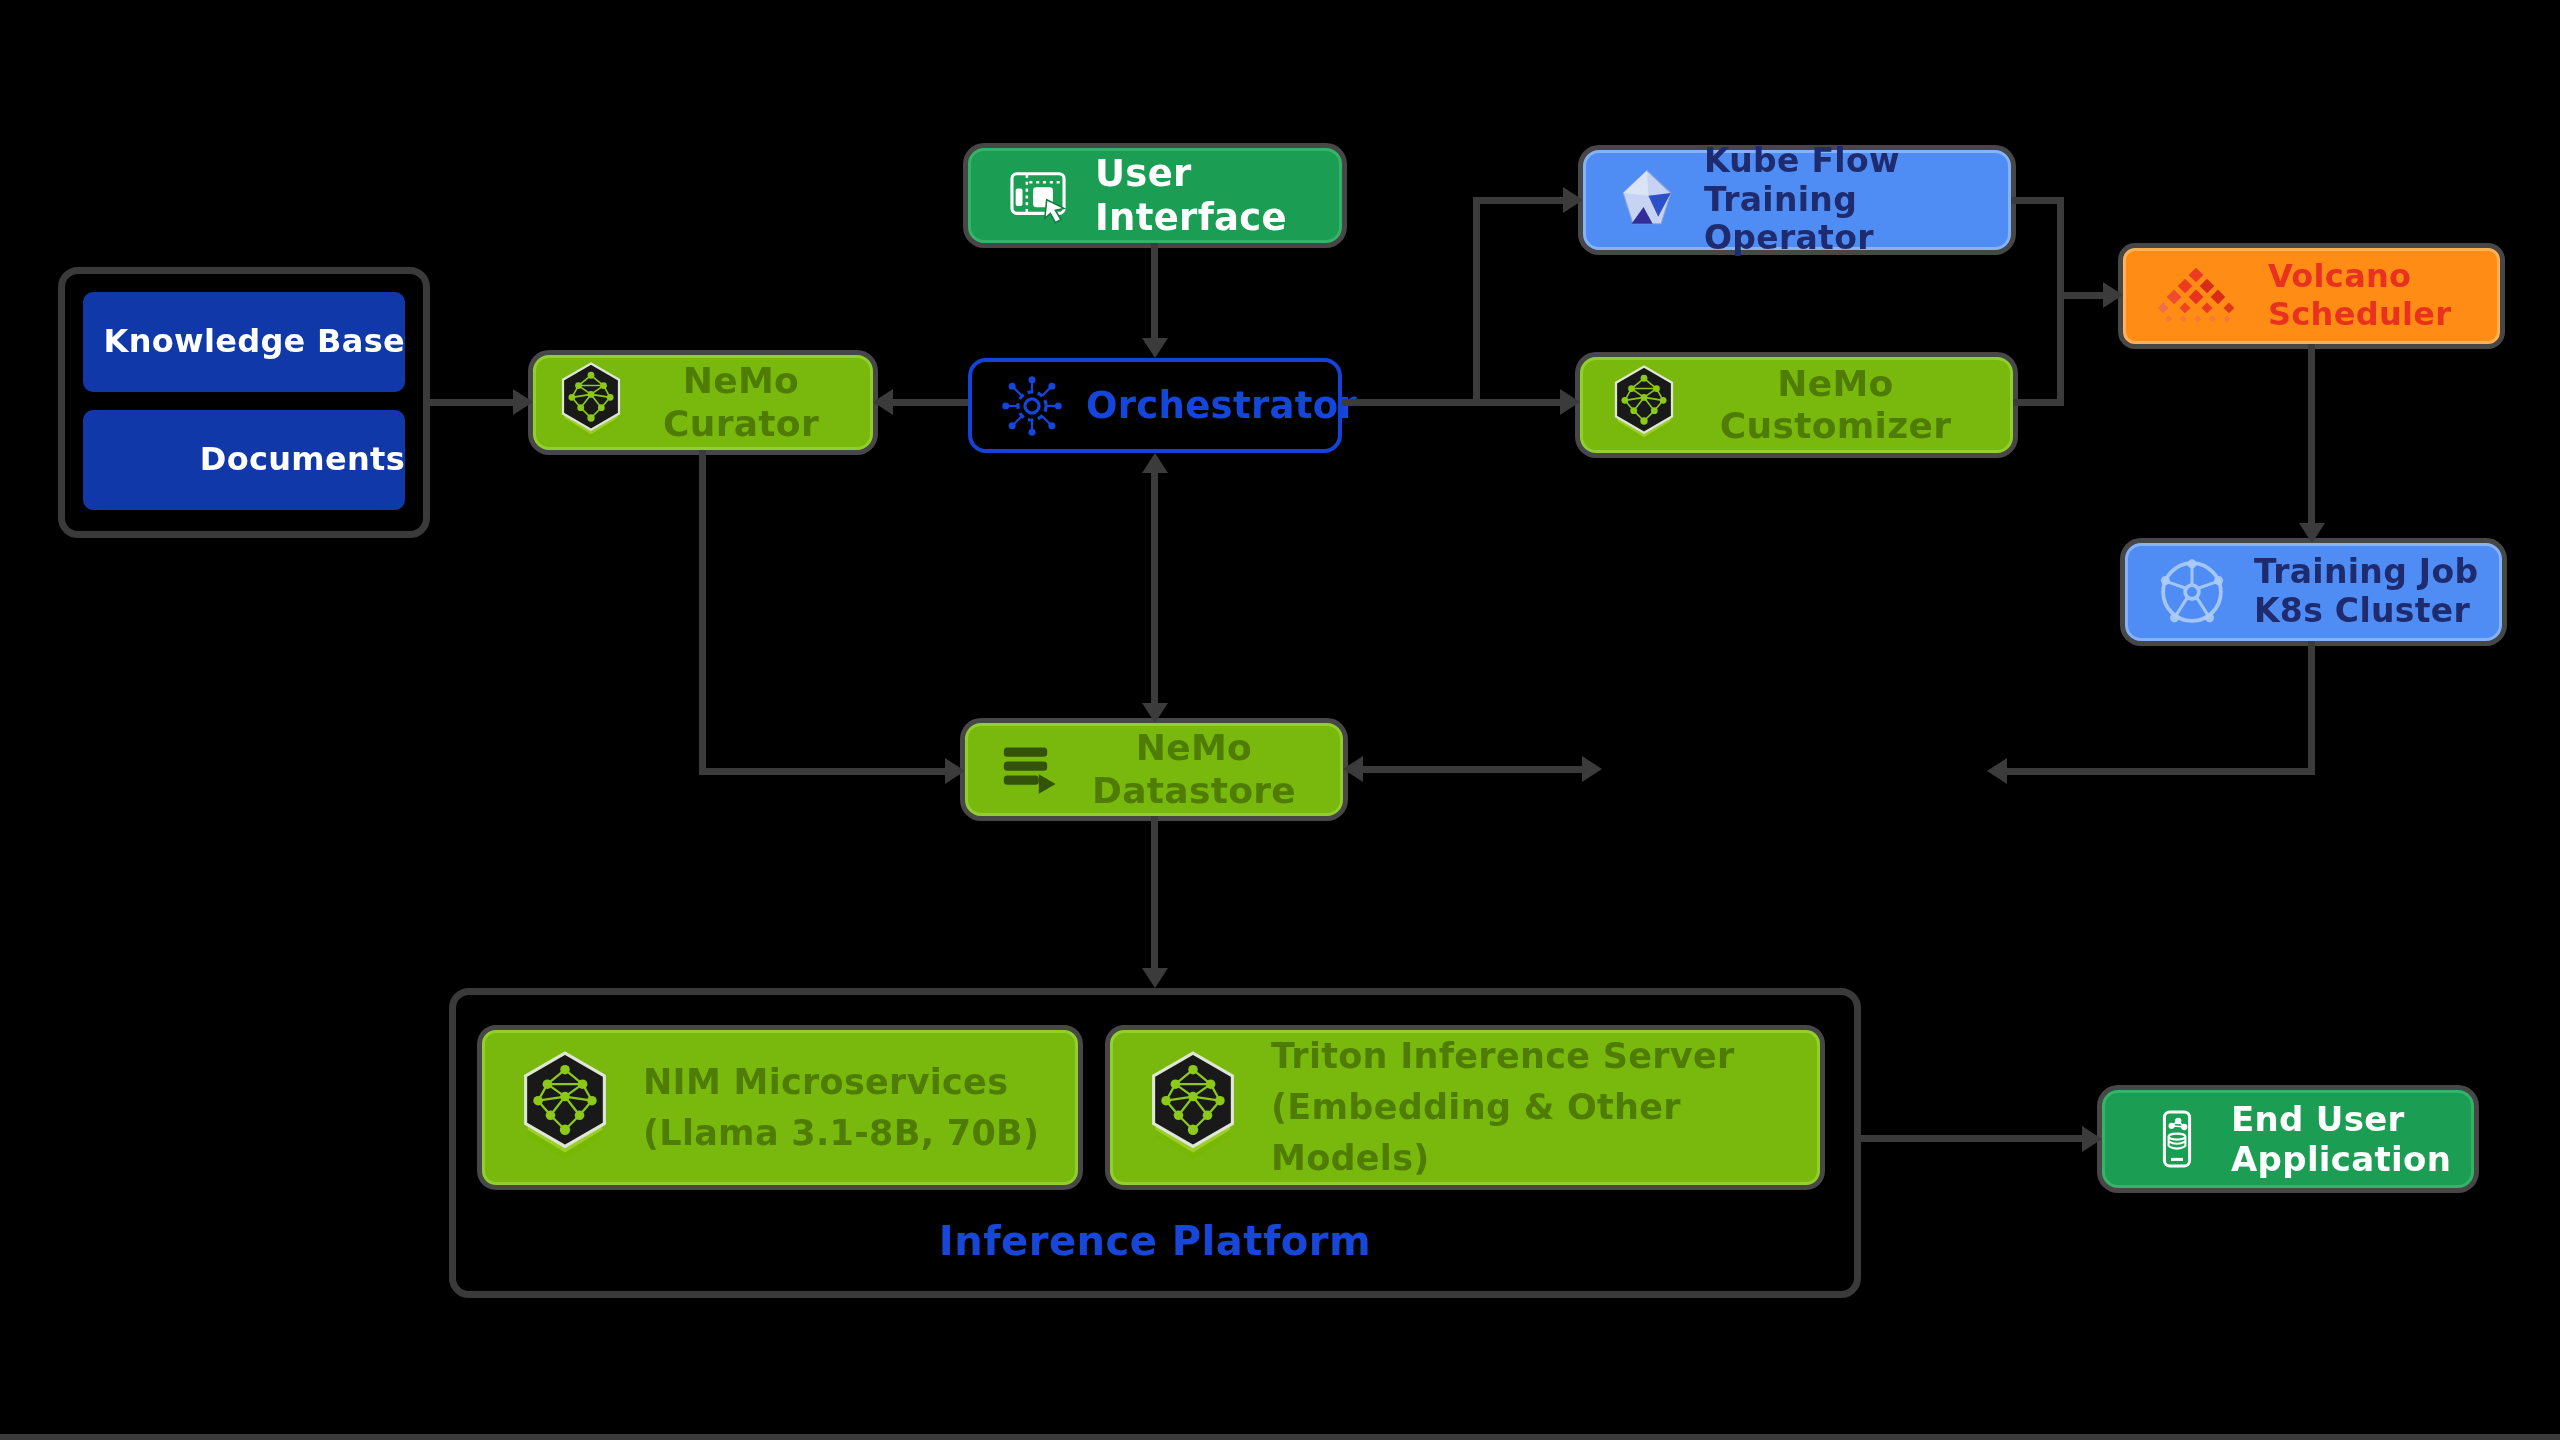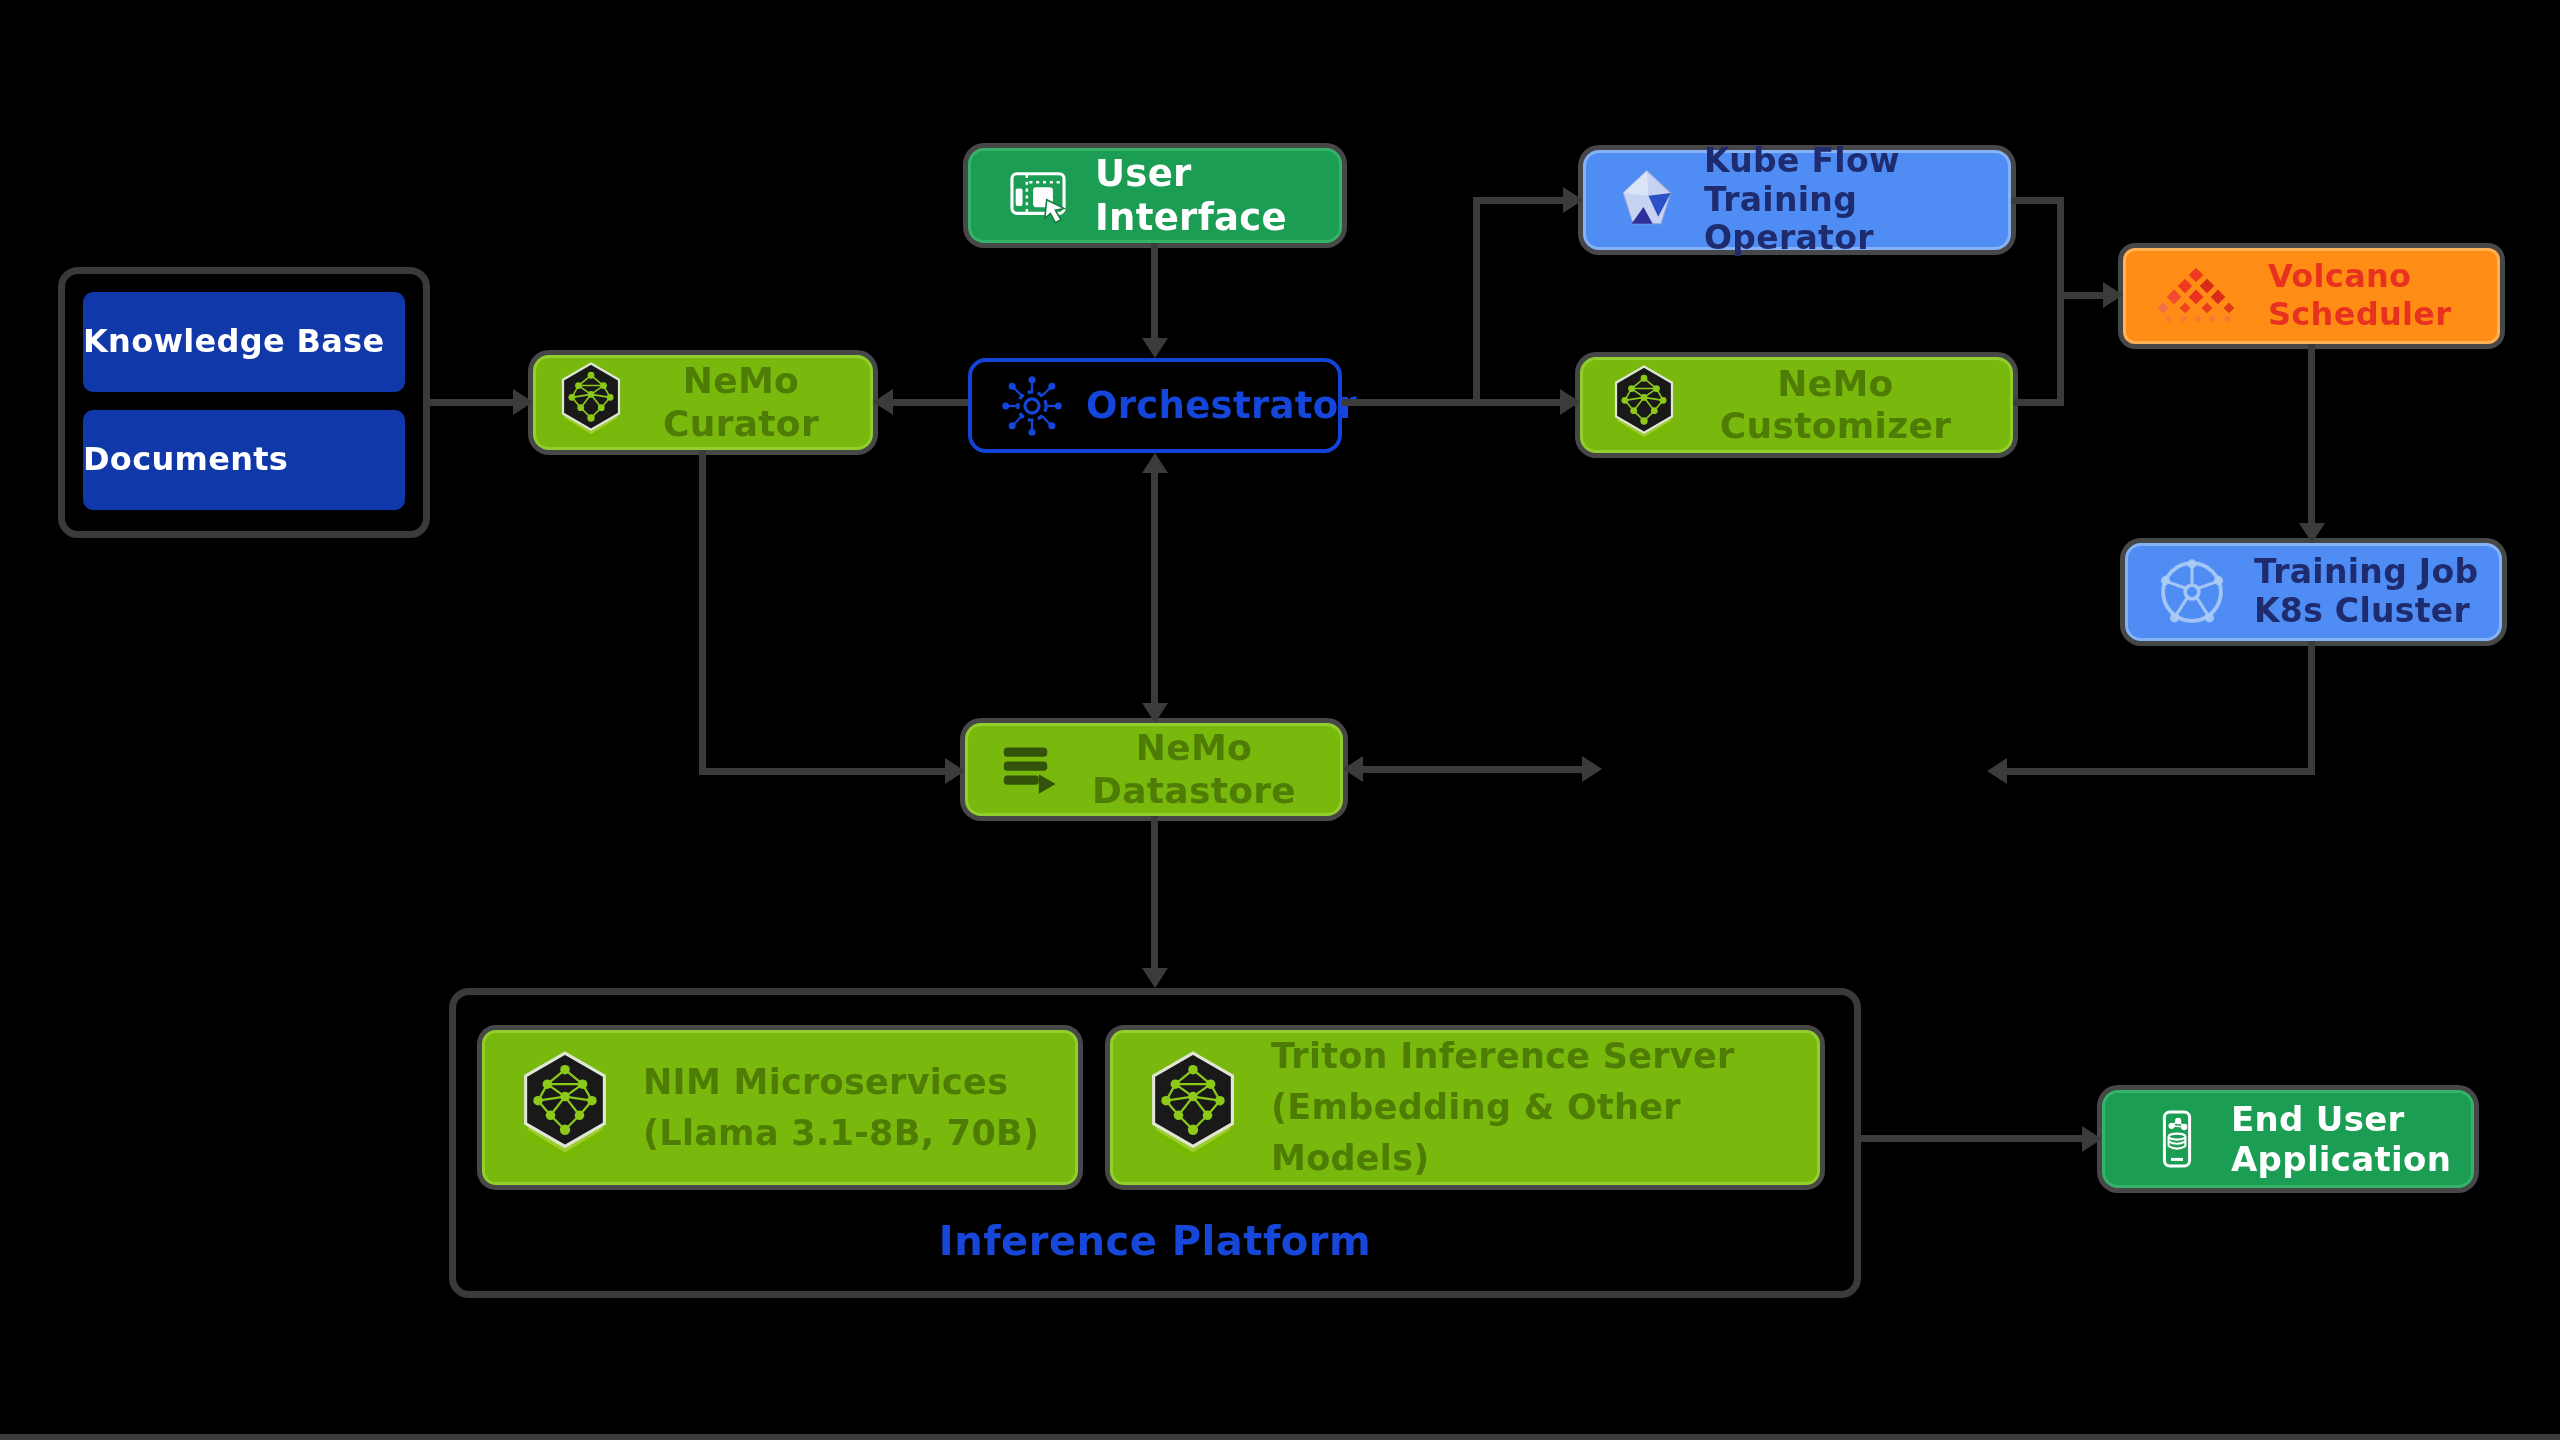--- a/index.html
+++ b/index.html
@@ -13,21 +13,21 @@
 
   .green-node{background:#79b90d;border:3px solid #92cf2e;}
   .green-node .lbl{color:#4f7c04;}
   .action-node{background:#1b9e53;border:3px solid #34b369;}
   .action-node .lbl{color:#ffffff;}
   .blue-node{background:#4f8df5;border:3px solid #86b2f8;}
   .blue-node .lbl{color:#1e2b6e;}
   .orange-node{background:#ff8d15;border:3px solid #ffb158;}
   .orange-node .lbl{color:#e8321f;}
   .navy-box{position:absolute;background:#1038a8;border-radius:10px;display:flex;
-            align-items:center;justify-content:flex-start;}
+            align-items:center;justify-content:flex-end;}
   .navy-box .lbl{color:#fff;font-size:32px;}
   .orch-node{background:#000;border:4px solid #1343d8;box-shadow:none;border-radius:18px;}
   .orch-node .lbl{color:#1546dc;}
 
   .group-box{position:absolute;background:#000;border:7px solid #3a3a3a;border-radius:20px;
              box-sizing:border-box;}
 
   .icon{flex:0 0 auto;}
 
   

